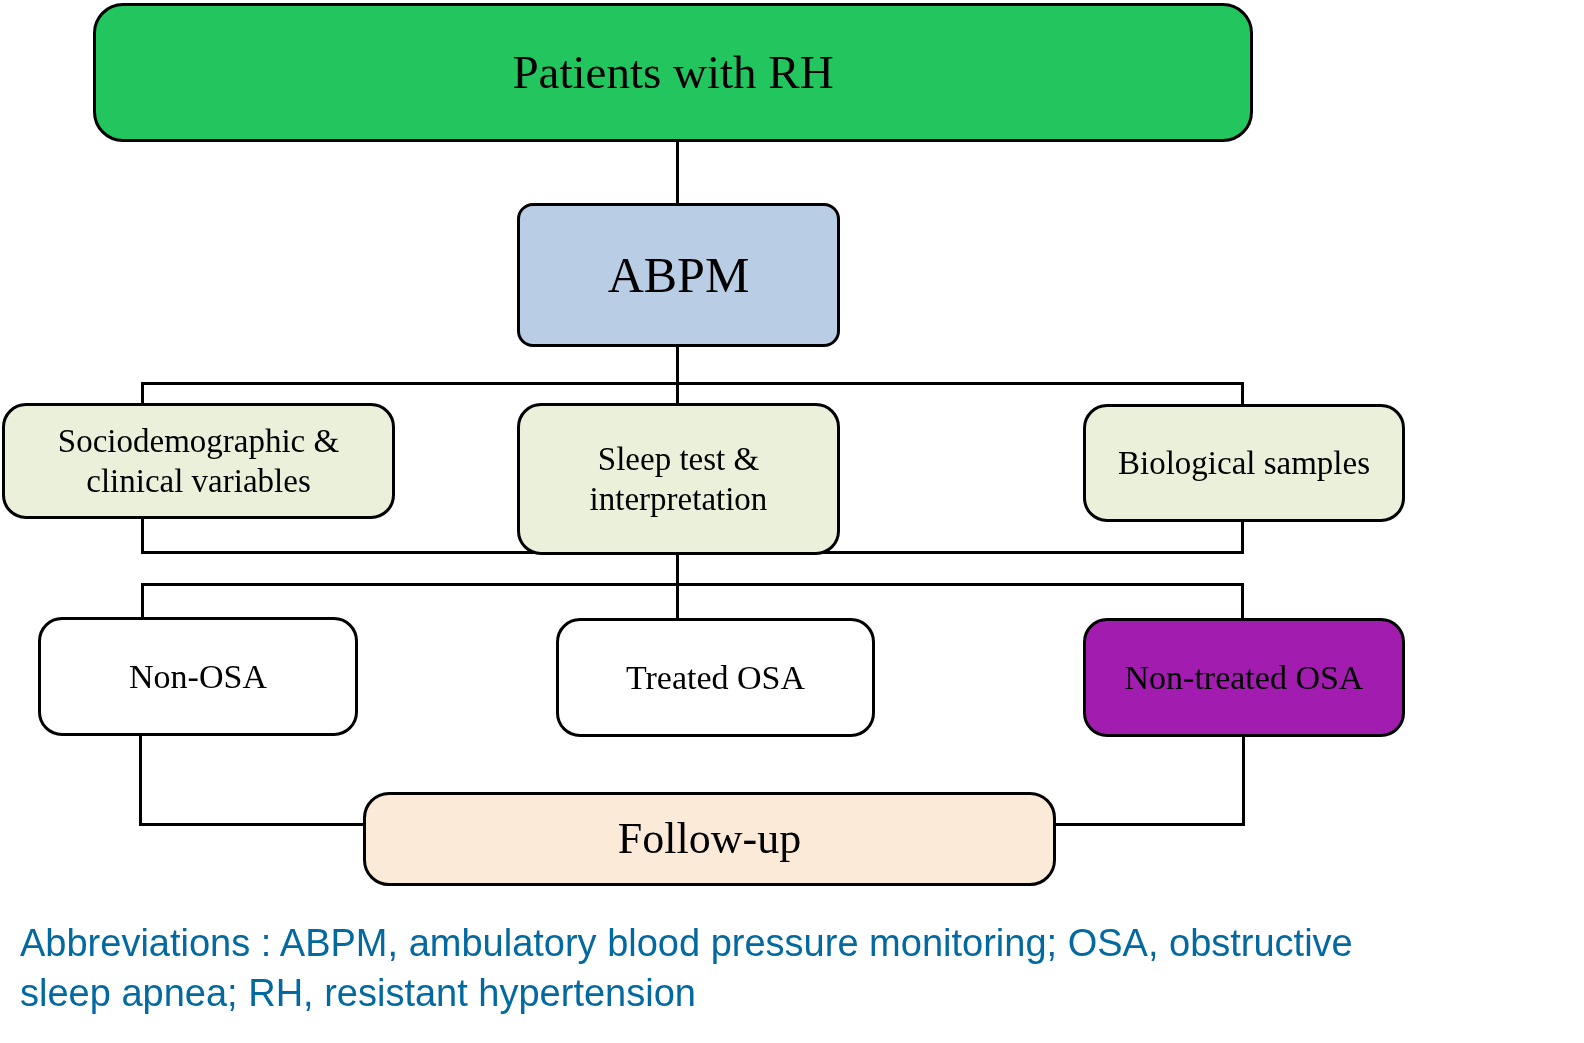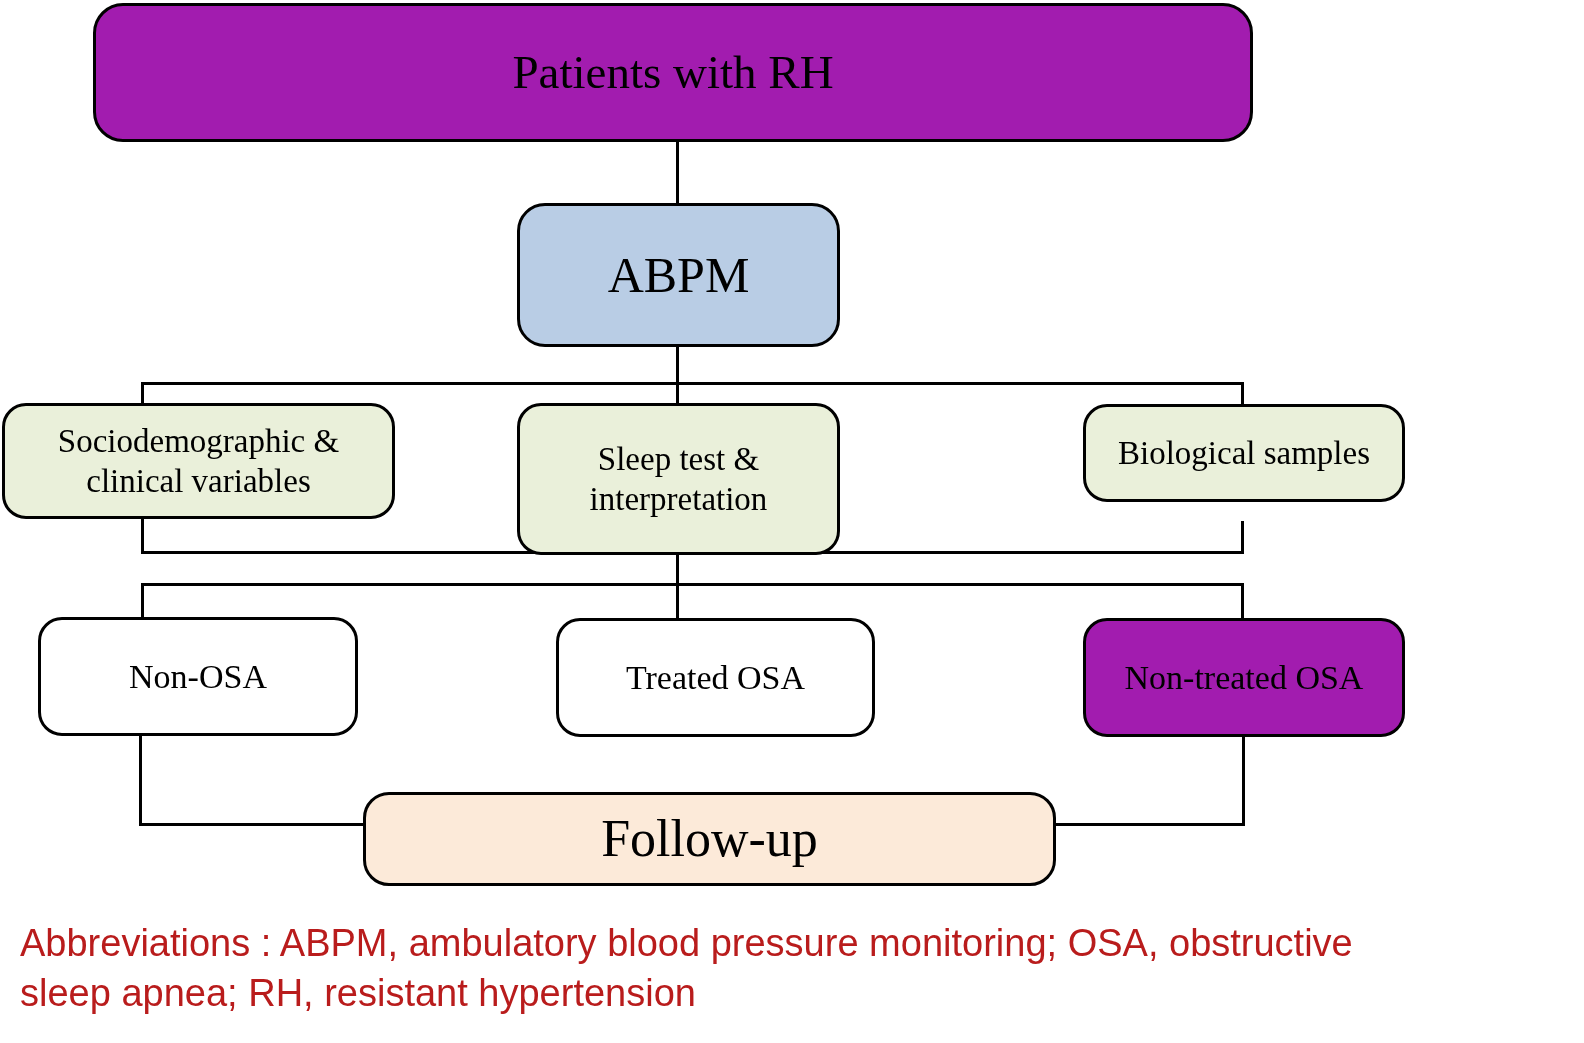--- a/index.html
+++ b/index.html
@@ -30,33 +30,33 @@
     position:absolute;
     background:#000000;
     z-index:1;
   }
   .footer{
     position:absolute;
     left:20px;top:918px;
     font-family:"Liberation Sans", sans-serif;
     font-size:38px;
     line-height:1.32;
-    color:#b91c1c;
+    color:#0369a1;
     z-index:2;
   }
   
   #patients        {left:93px;  top:3px;   width:1160px; height:139px; font-size:47px; border-radius:30px;}
-  #abpm            {left:517px; top:203px; width:323px;  height:144px; font-size:50px; border-radius:28px;}
+  #abpm            {left:517px; top:203px; width:323px;  height:144px; font-size:50px; border-radius:16px;}
   #sociodemographic{left:2px;   top:403px; width:393px;  height:116px; font-size:33px; border-radius:24px;}
   #sleep-test      {left:517px; top:403px; width:323px;  height:152px; font-size:33px; border-radius:24px;}
-  #biological      {left:1083px;top:404px; width:322px;  height:98px; font-size:33px; border-radius:24px;}
+  #biological      {left:1083px;top:404px; width:322px;  height:118px; font-size:33px; border-radius:24px;}
   #non-osa         {left:2px;   top:617px; width:320px;  height:119px; font-size:34px; border-radius:24px;margin-left:36px;}
   #treated-osa     {left:520px; top:618px; width:319px;  height:119px; font-size:34px; border-radius:24px;}
   #non-treated-osa {left:1083px;top:618px; width:322px;  height:119px; font-size:34px; border-radius:24px;}
-  #follow-up       {left:363px; top:792px; width:693px;  height:94px;  font-size:52px; border-radius:26px;}
+  #follow-up       {left:363px; top:792px; width:693px;  height:94px;  font-size:44px; border-radius:26px;}
 </style>
 </head>
 <body>
 
 <div id="canvas">
 
   <div class="line" style="left:676px; top:142px; width:3px;    height:62px;"></div>
   <div class="line" style="left:676px; top:347px; width:3px;    height:36px;"></div>
   <div class="line" style="left:141px; top:382px; width:1103px; height:3px;"></div>
   <div class="line" style="left:141px; top:383px; width:3px;    height:21px;"></div>
@@ -67,21 +67,21 @@
   <div class="line" style="left:141px; top:551px; width:1103px; height:3px;"></div>
   <div class="line" style="left:676px; top:522px; width:3px;    height:97px;"></div>
   <div class="line" style="left:141px; top:583px; width:1103px; height:3px;"></div>
   <div class="line" style="left:141px; top:584px; width:3px;    height:34px;"></div>
   <div class="line" style="left:1241px;top:584px; width:3px;    height:35px;"></div>
   <div class="line" style="left:139px; top:735px; width:3px;    height:91px;"></div>
   <div class="line" style="left:139px; top:823px; width:226px;  height:3px;"></div>
   <div class="line" style="left:1242px;top:736px; width:3px;    height:90px;"></div>
   <div class="line" style="left:1055px;top:823px; width:190px;  height:3px;"></div>
 
-  <div class="node" id="patients" style="background-color: #a21caf;">
+  <div class="node" id="patients" style="background-color: #22c55e;">
     <span class="node-label">Patients with RH</span>
   </div>
 
   <div class="node" id="abpm" style="background-color: rgb(185, 205, 229);">
     <span class="node-label">ABPM</span>
   </div>
 
   <div class="node" id="sociodemographic" style="background-color: rgb(234, 240, 218);">
     <span class="node-label">Sociodemographic &amp;
 clinical variables</span>

